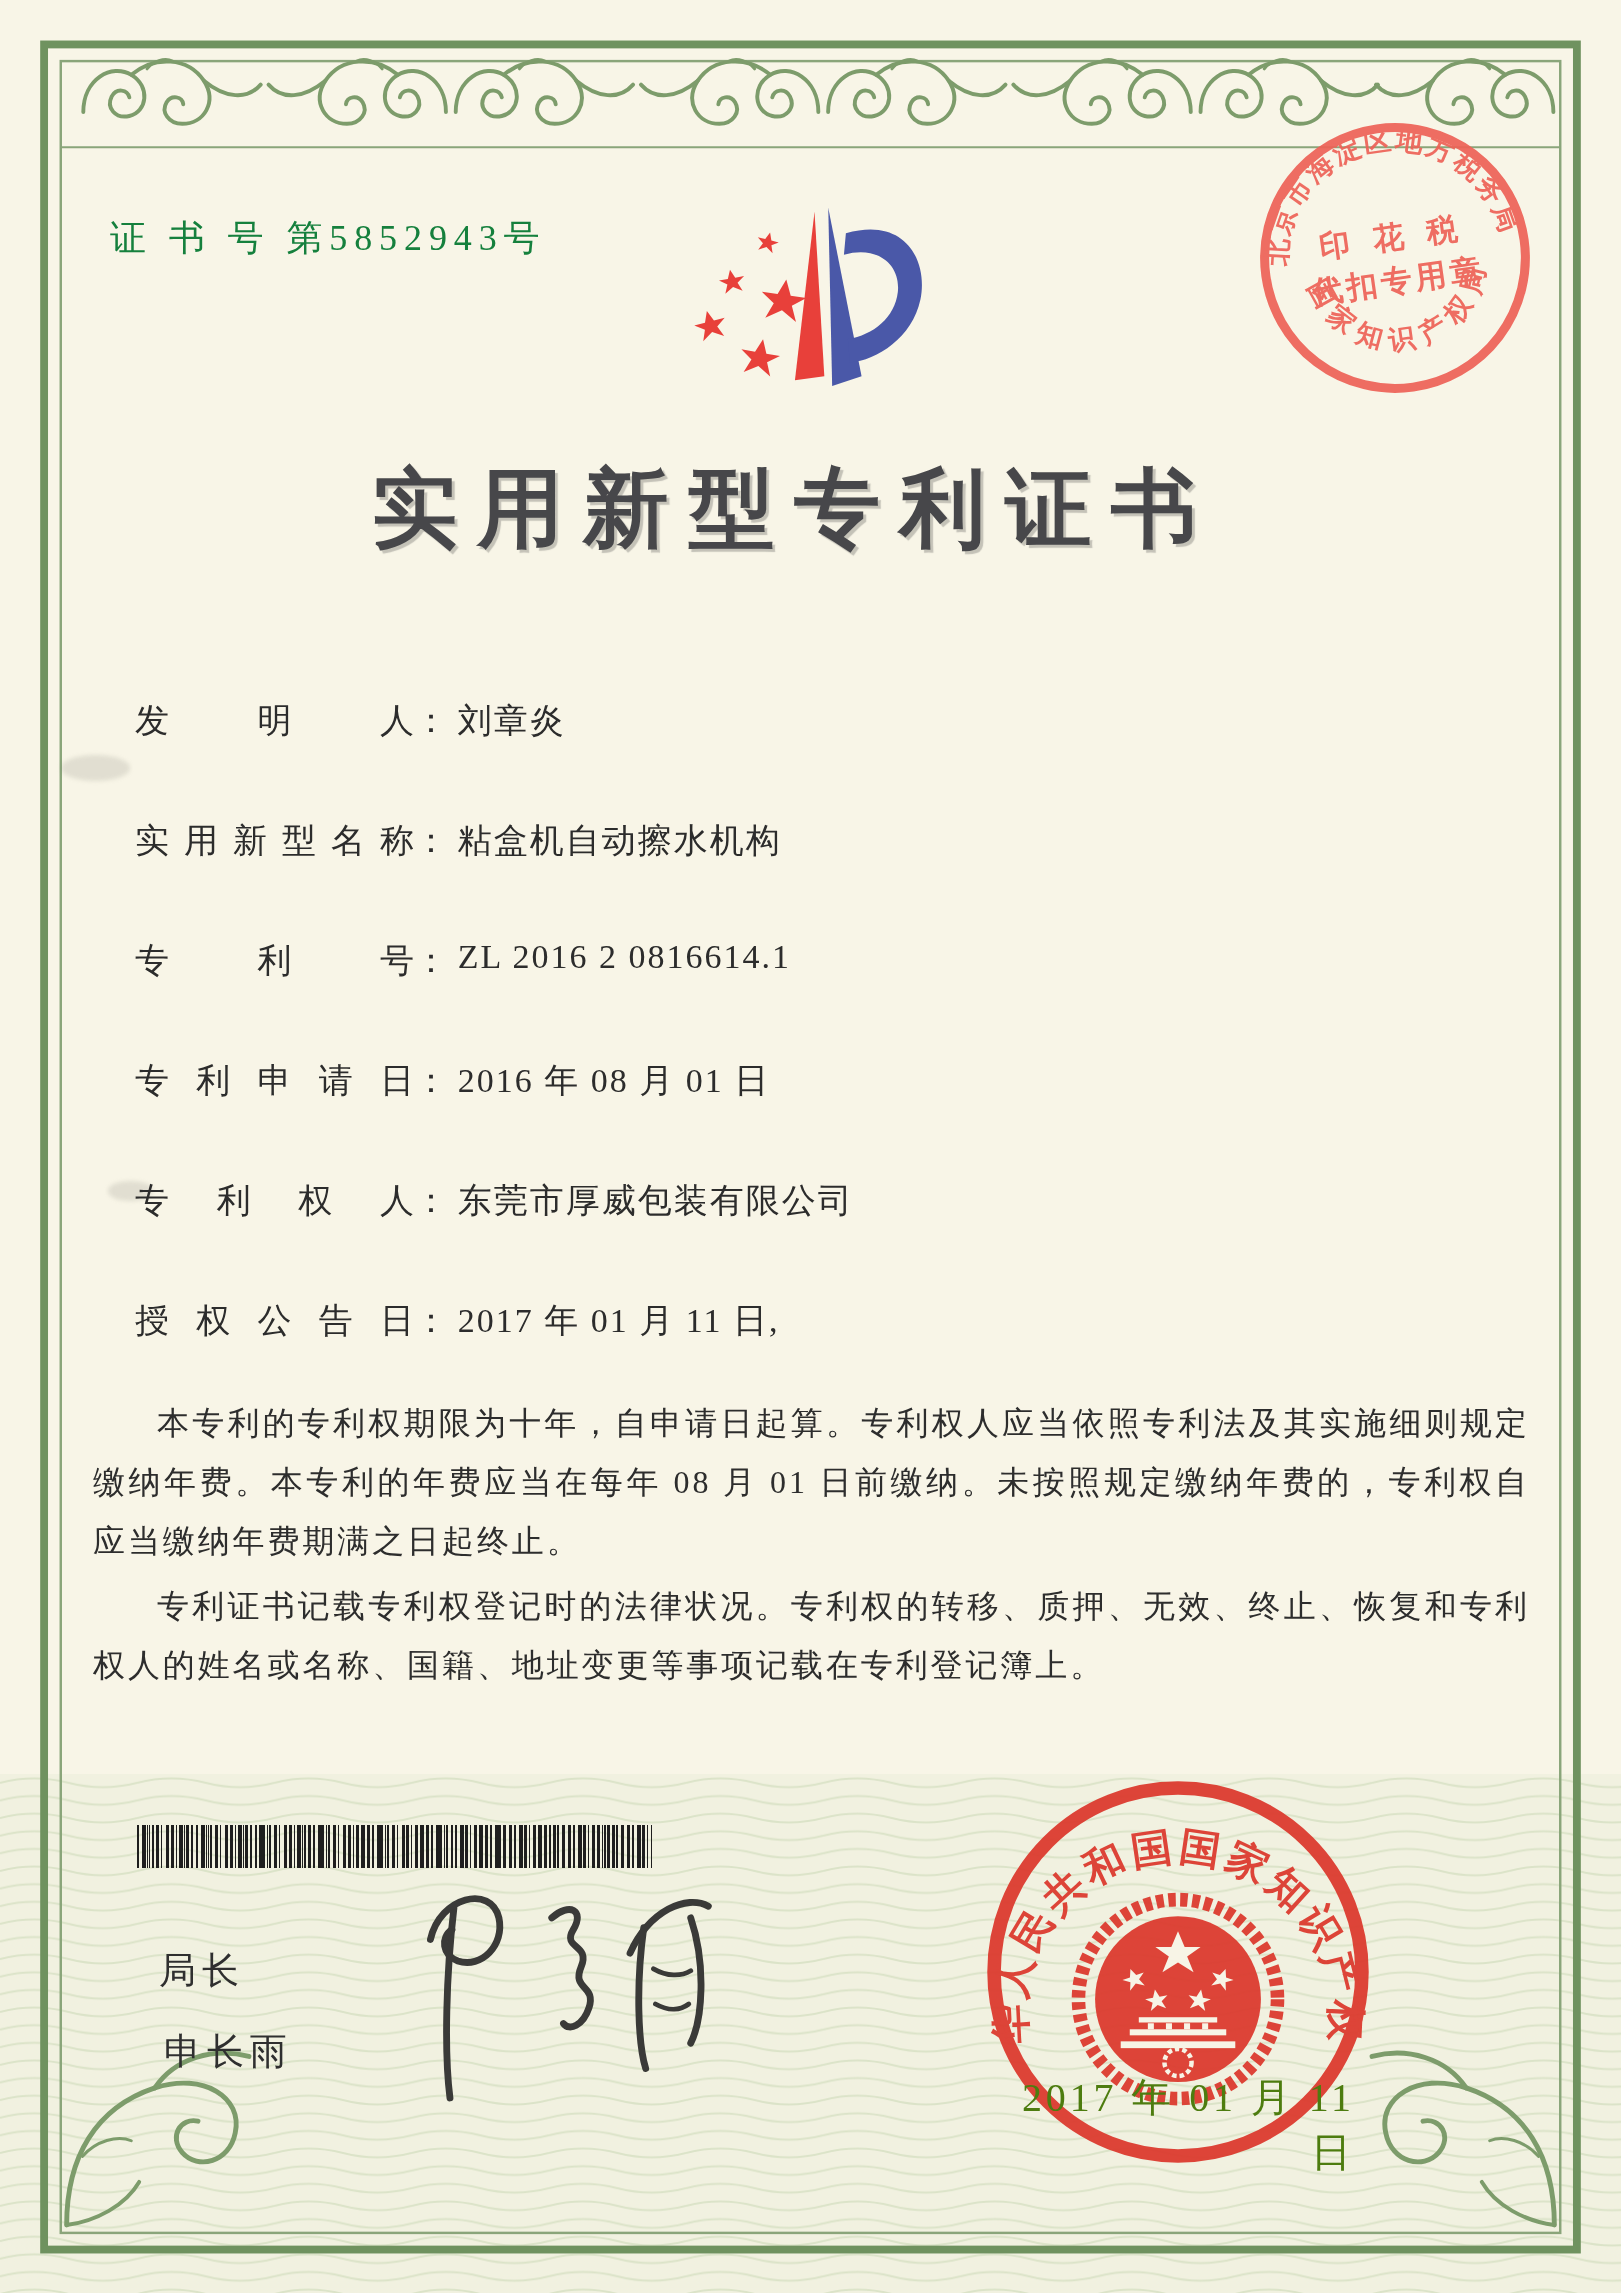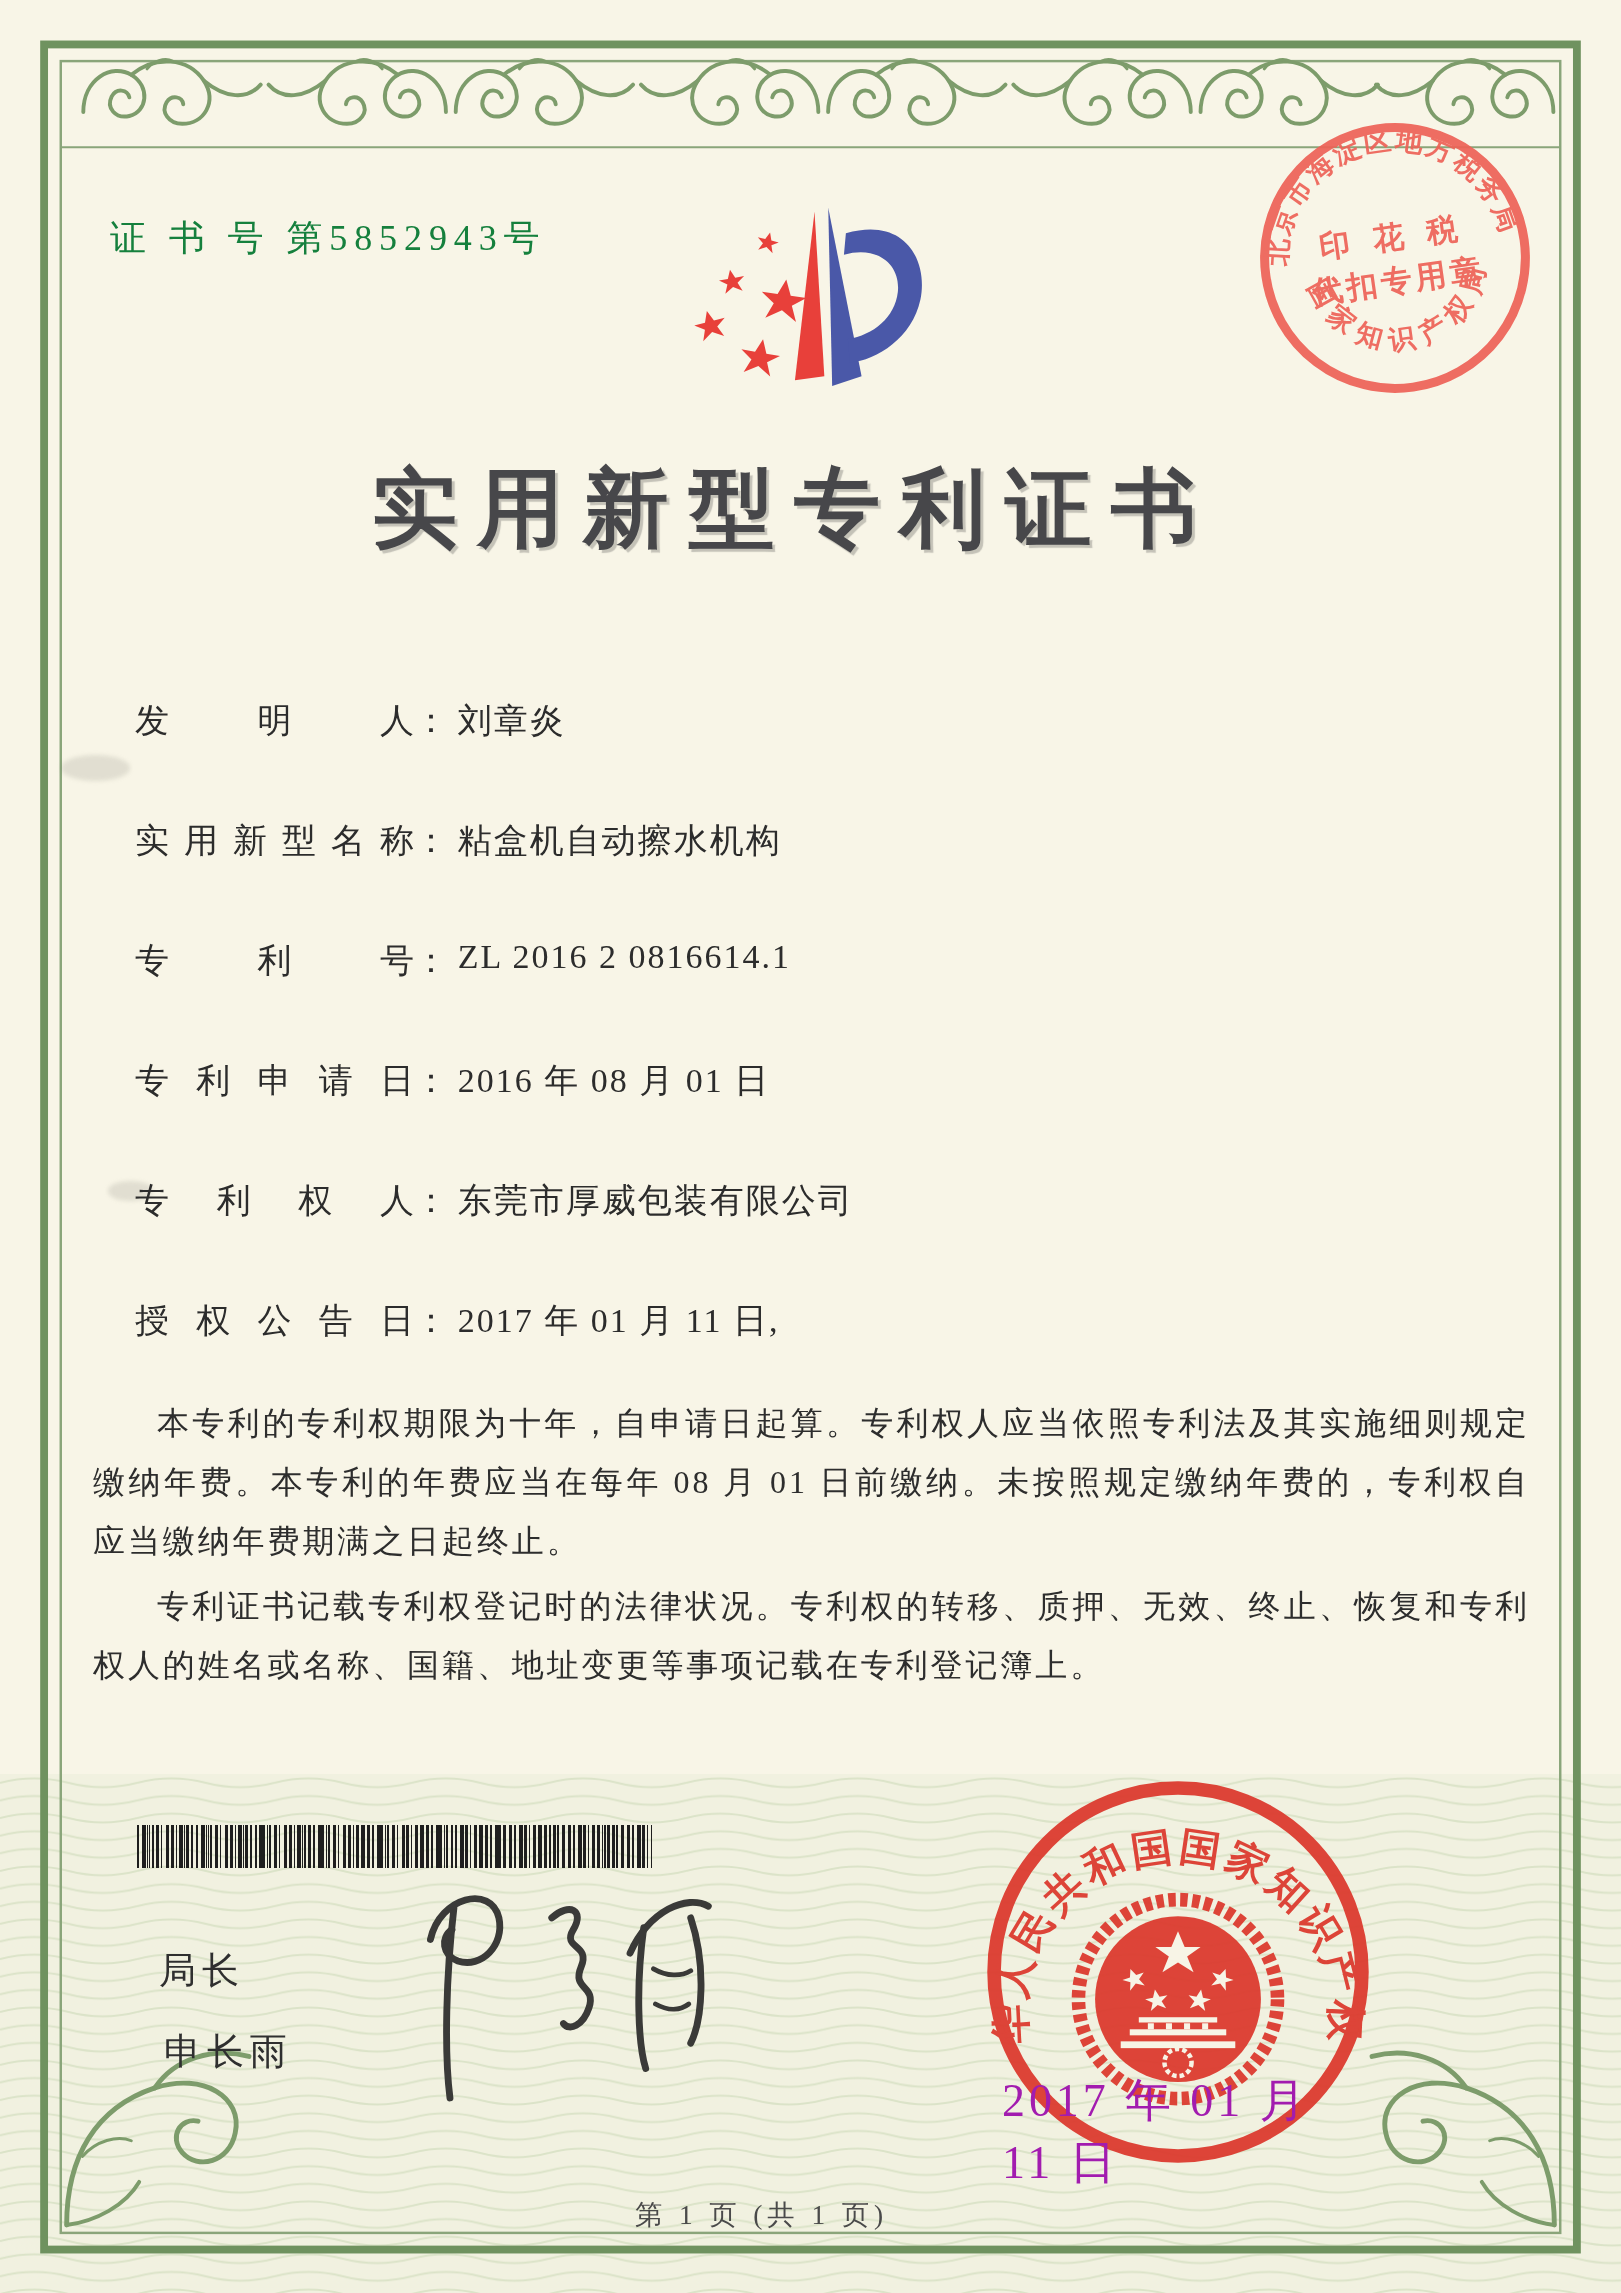--- a/index.html
+++ b/index.html
@@ -35,22 +35,22 @@
   
   .barcode{position:absolute;left:137px;top:1825px;width:515px;height:43px;z-index:3;
     background-image:
       repeating-linear-gradient(90deg,#1e1e1e 0 2px,transparent 2px 4.9px,#1e1e1e 4.9px 7.8px,transparent 7.8px 9.8px,#1e1e1e 9.8px 10.8px,transparent 10.8px 14.7px),
       repeating-linear-gradient(90deg,#1e1e1e 0 1px,transparent 1px 6.9px,#1e1e1e 6.9px 8.8px,transparent 8.8px 11.8px);}
   .sig-title{position:absolute;left:159px;top:1946px;font-size:37px;color:#2f2f2f;letter-spacing:5.9px;z-index:3;}
   .sig-name{position:absolute;left:164px;top:2027px;font-size:37px;color:#2f2f2f;letter-spacing:5.9px;z-index:3;}
   .signature{position:absolute;left:397px;top:1867px;width:333px;height:274px;z-index:3;}
 
   .big-seal{position:absolute;left:982px;top:1776px;width:392px;height:392px;z-index:2;opacity:.94;}
-  .seal-date{position:absolute;left:1002px;top:2070px;width:353px;font-size:46px;color:#a21caf;
-             letter-spacing:3.9px;z-index:3;}
+  .seal-date{position:absolute;left:1002px;top:2070px;width:353px;font-size:40px;color:#4d7c0f;
+             letter-spacing:3.9px;z-index:3;text-align:right;}
   .footer{position:absolute;left:0;top:2197px;width:1523px;text-align:center;font-size:27.4px;
           letter-spacing:4.9px;color:#4a4a4a;z-index:3;}
 </style>
 </head>
 <body>
 
 <div class="page">
 
   <svg class="wave-band" viewBox="0 0 1654 530" preserveAspectRatio="none">
     <defs>
@@ -206,16 +206,15 @@
         <rect x="-8" y="16" width="4" height="4"></rect>
         <rect x="4" y="16" width="4" height="4"></rect>
         <rect x="16" y="16" width="4" height="4"></rect>
       </g>
       <circle cx="0" cy="42" r="9" fill="none" stroke="#f8f5e7" stroke-width="3" stroke-dasharray="3 2"></circle>
     </g>
   </svg>
 
   <div class="seal-date">2017 年 01 月 11 日</div>
 
-  <div class="footer">第 1 页 (共 1 页)</div>
 
 </div>
 
 
 </body></html>

